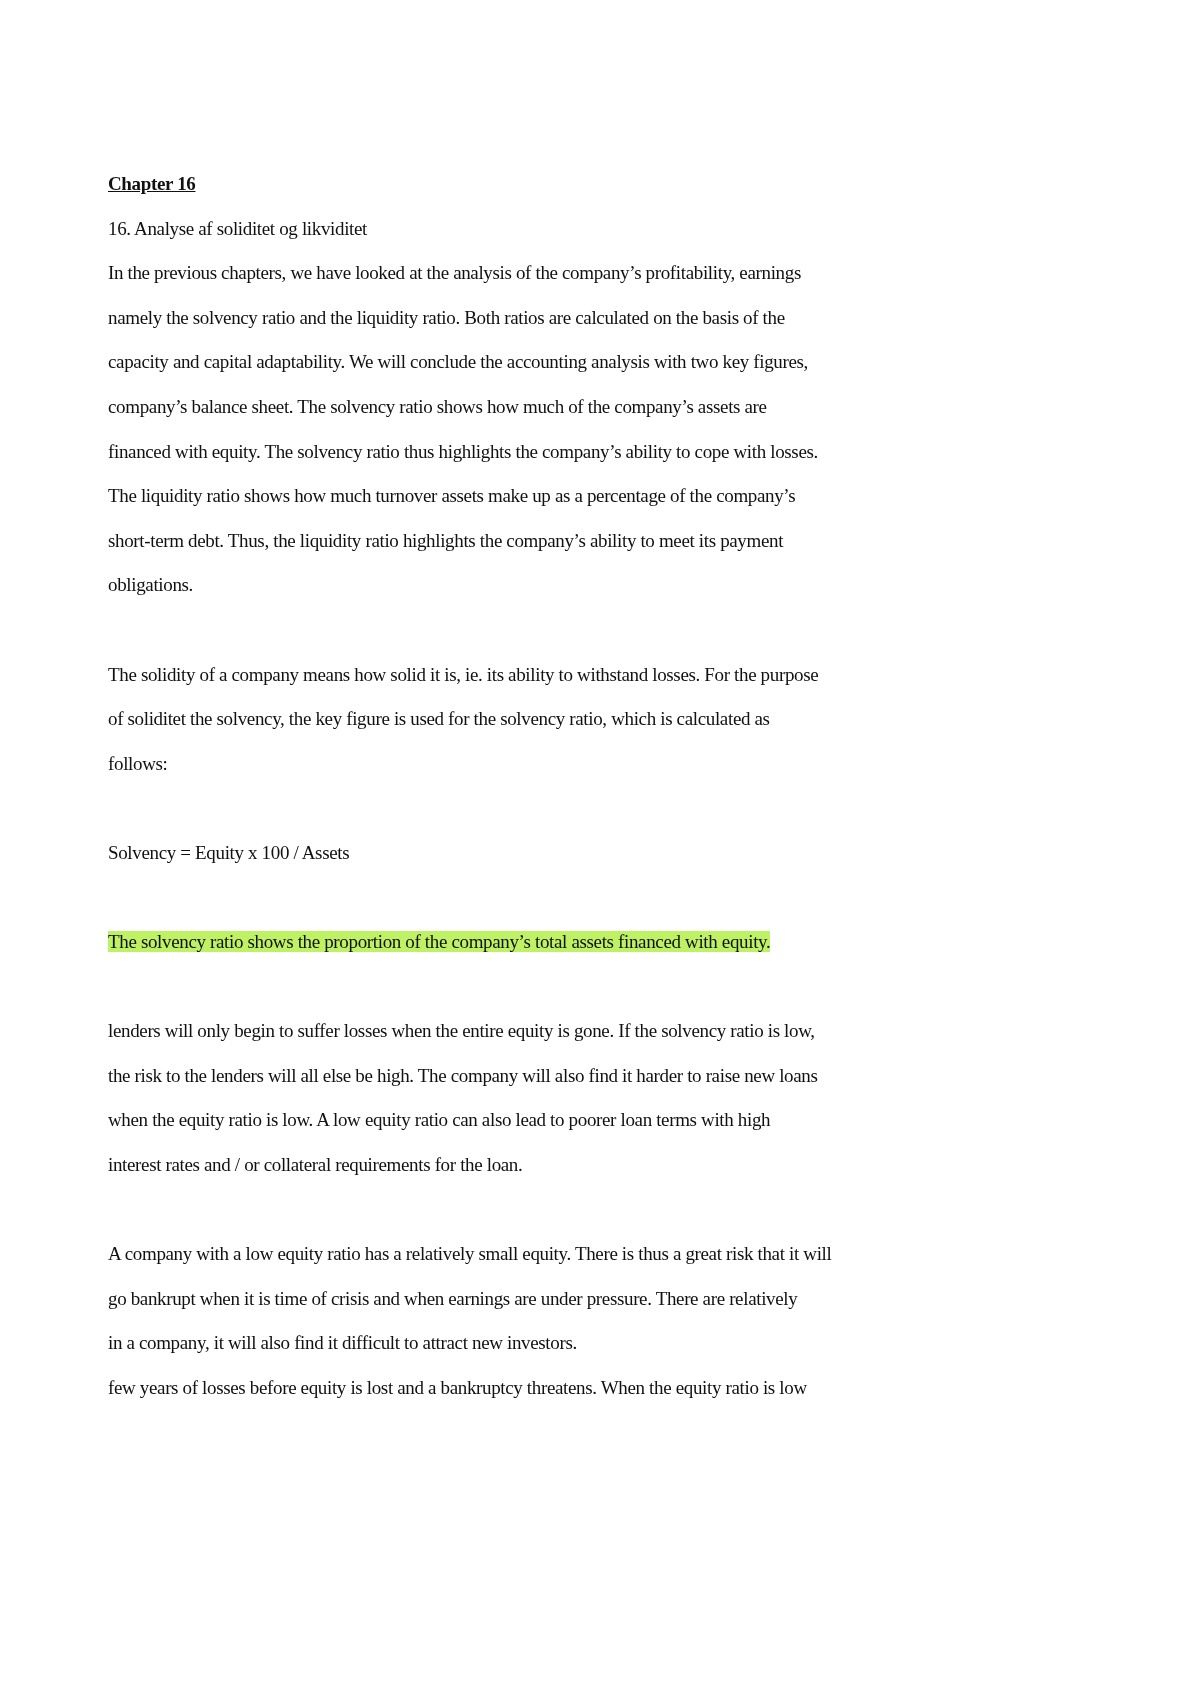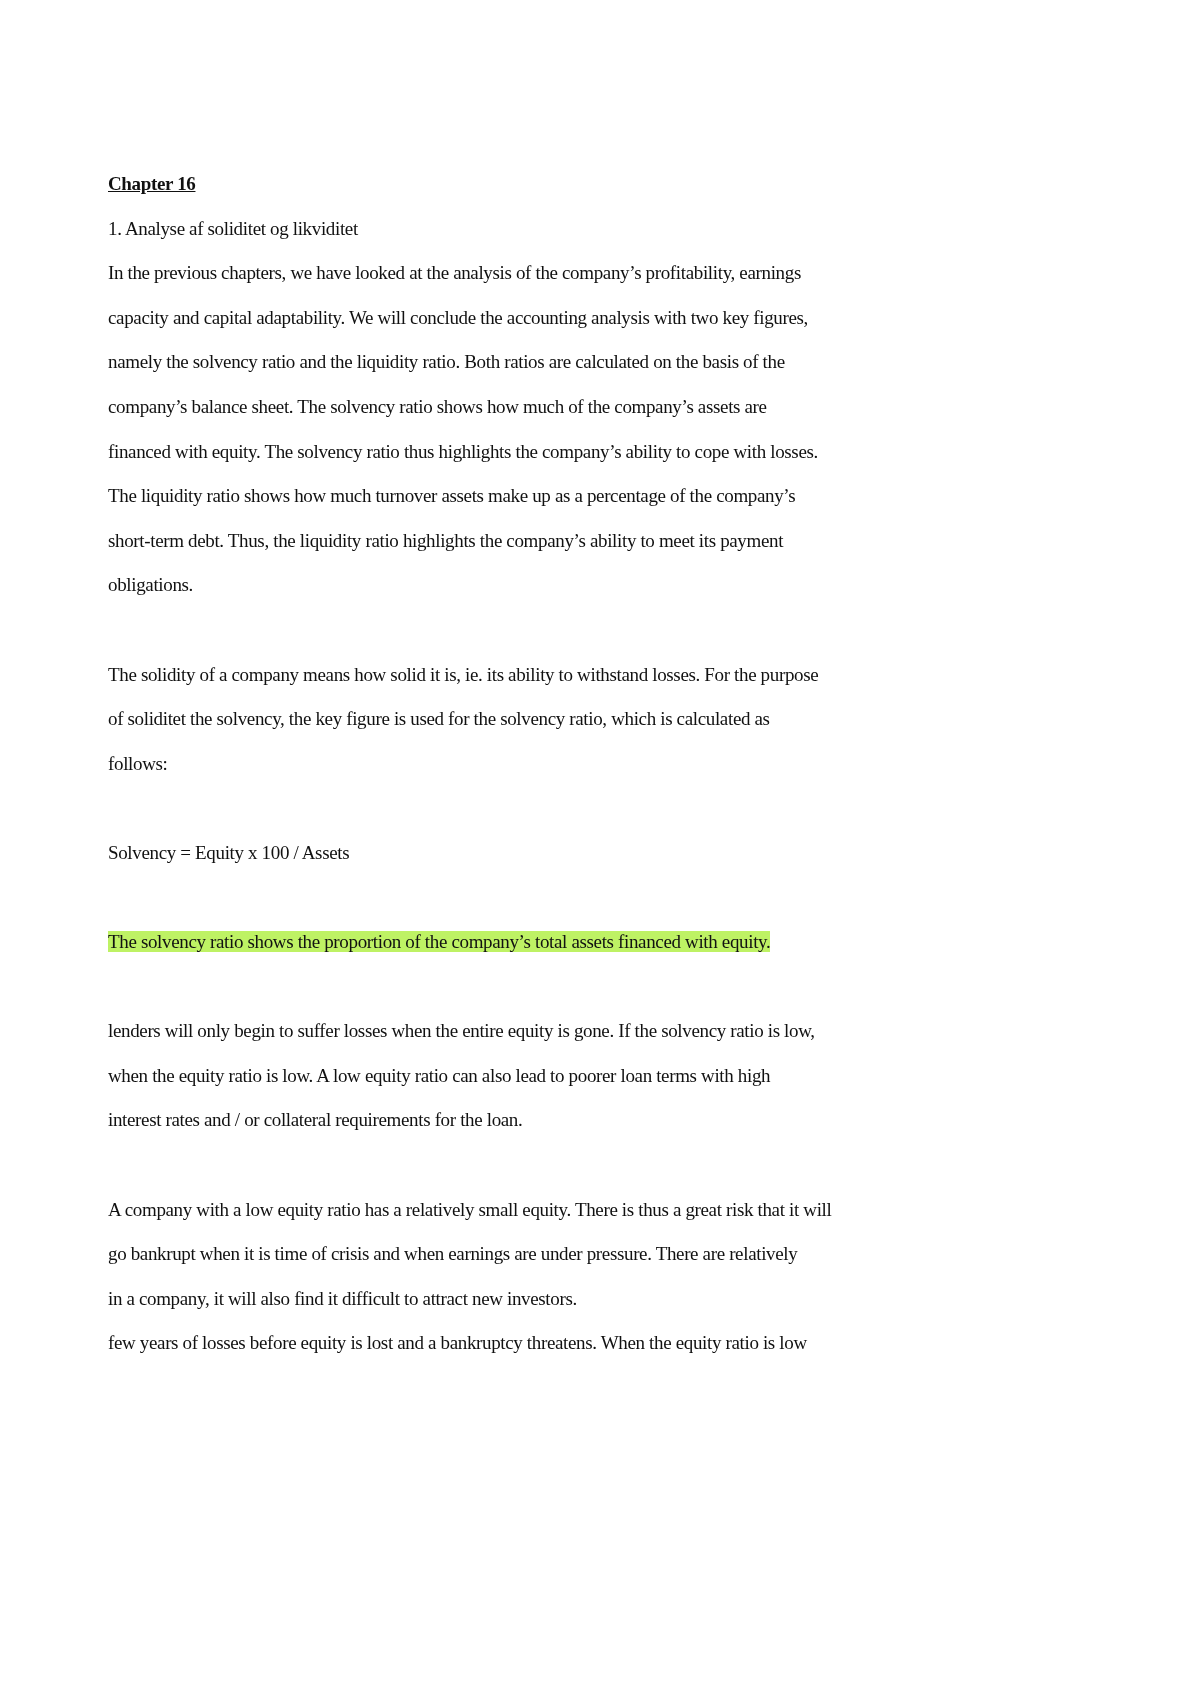--- a/index.html
+++ b/index.html
@@ -43,26 +43,26 @@
   </style>
 </head>
 <body>
 
 <div class="page">
 
   <span class="line">
     <span class="chapter-title">Chapter 16</span>
   </span>
 
-  <span class="line">1. Analyse af soliditet og likviditet</span>
+  <span class="line">16. Analyse af soliditet og likviditet</span>
 
   <div>
     <span class="line">In the previous chapters, we have looked at the analysis of the company’s profitability, earnings</span>
+    <span class="line">namely the solvency ratio and the liquidity ratio. Both ratios are calculated on the basis of the</span>
     <span class="line">capacity and capital adaptability. We will conclude the accounting analysis with two key figures,</span>
-    <span class="line">namely the solvency ratio and the liquidity ratio. Both ratios are calculated on the basis of the</span>
     <span class="line">company’s balance sheet. The solvency ratio shows how much of the company’s assets are</span>
     <span class="line">financed with equity. The solvency ratio thus highlights the company’s ability to cope with losses.</span>
     <span class="line">The liquidity ratio shows how much turnover assets make up as a percentage of the company’s</span>
     <span class="line">short-term debt. Thus, the liquidity ratio highlights the company’s ability to meet its payment</span>
     <span class="line">obligations.</span>
   </div>
 
   <span class="blank"></span>
 
   <div>
@@ -78,20 +78,21 @@
   <span class="blank"></span>
 
   <span class="line">
     <span class="highlight">The solvency ratio shows the proportion of the company’s total assets financed with equity.</span>
   </span>
 
   <span class="blank"></span>
 
   <div>
     <span class="line">lenders will only begin to suffer losses when the entire equity is gone. If the solvency ratio is low,</span>
+    <span class="line">the risk to the lenders will all else be high. The company will also find it harder to raise new loans</span>
     <span class="line">when the equity ratio is low. A low equity ratio can also lead to poorer loan terms with high</span>
     <span class="line">interest rates and / or collateral requirements for the loan.</span>
   </div>
 
   <span class="blank"></span>
 
   <div>
     <span class="line">A company with a low equity ratio has a relatively small equity. There is thus a great risk that it will</span>
     <span class="line">go bankrupt when it is time of crisis and when earnings are under pressure. There are relatively</span>
     <span class="line">in a company, it will also find it difficult to attract new investors.</span>

